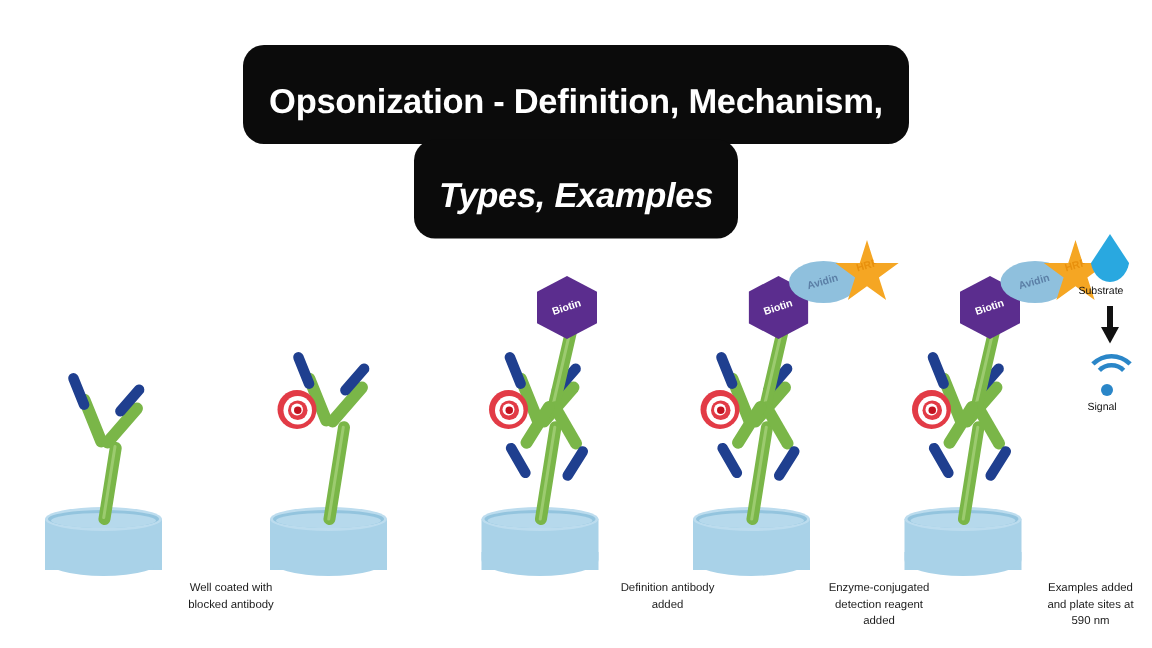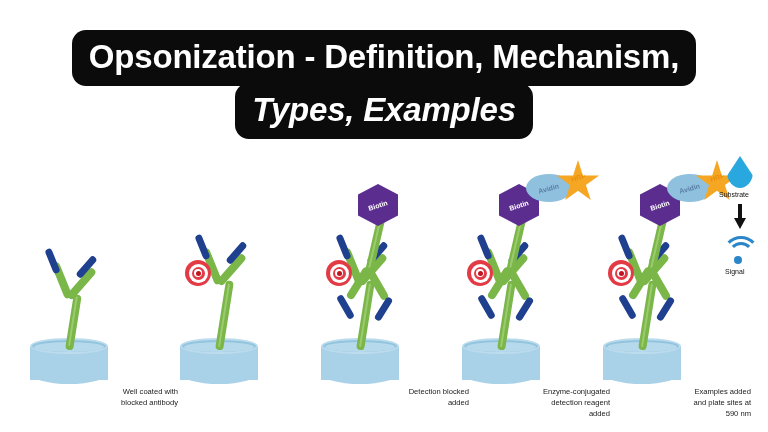--- a/index.html
+++ b/index.html
@@ -16,23 +16,23 @@
   .title-wrap{
     position:absolute;left:0;top:30px;width:768px;
     text-align:center;
     line-height:0;
   }
   .title-line{
     display:inline-block;
     background:#0b0b0b;
     color:#ffffff;
     font-weight:bold;
-    font-size:33px;
+    font-size:23px;
     line-height:40px;
-    padding:7px 17px 9px 17px;
+    padding:17px 17px 9px 17px;
     border-radius:14px;
     letter-spacing:-0.2px;
     white-space:nowrap;
   }
   .title-line.l1{border-bottom-left-radius:14px;border-bottom-right-radius:14px;}
   .title-line.l2{margin-top:-3px;font-style:italic;}
 
   
   .diagram{position:absolute;left:0;top:148px;width:768px;height:284px;}
 
@@ -132,21 +132,22 @@
 
   .signal{position:absolute;width:40px;height:30px;}
   .wave{position:absolute;border:3px solid #2a86c8;border-radius:50%;
         border-bottom-color:transparent;border-left-color:transparent;border-right-color:transparent;}
   .signal-dot{position:absolute;width:8px;height:8px;border-radius:50%;background:#2a86c8;}
 
   
   .caption{
     position:absolute;top:238px;width:120px;
     font-size:7.6px;line-height:11px;color:#1a1a1a;
-    text-align:right;
+    text-align:center;
+    margin-left:36px;
   }
 </style>
 </head>
 <body>
 
 <div id="stage">
 
   <div class="title-wrap">
     <div class="title-line l1">Opsonization - Definition, Mechanism,</div><br>
     <div class="title-line l2">Types, Examples</div>
@@ -236,21 +237,21 @@
         <div class="seg stem-hi" style="left:-1.5px;top:-55px;width:2px;height:56px;transform:rotate(13deg);transform-origin:50% 100%;"></div>
         <div class="seg arm" style="left:-4px;top:-4px;width:8px;height:36px;transform:rotate(-30deg);transform-origin:50% 0%;"></div>
         <div class="seg arm" style="left:-4px;top:-4px;width:8px;height:36px;transform:rotate(32deg);transform-origin:50% 0%;"></div>
         <div class="seg vseg" style="left:-26px;top:22px;width:7px;height:26px;transform:rotate(-30deg);"></div>
         <div class="seg vseg" style="left:12px;top:24px;width:7px;height:26px;transform:rotate(32deg);"></div>
       </div>
       <div class="biotin" style="left:55px;top:36px">
         <span>Biotin</span>
       </div>
       <div class="caption" style="left:46px">
-        <div>Detection blocked</div>
+        <div>Definition antibody</div>
         <div>added</div>
       </div>
     </div>
 
     <div class="panel" style="left:444px">
       <div class="well">
         <div class="well-body"></div>
           <div class="well-bottom"></div>
         <div class="well-top"></div>
           <div class="well-rim"></div>

